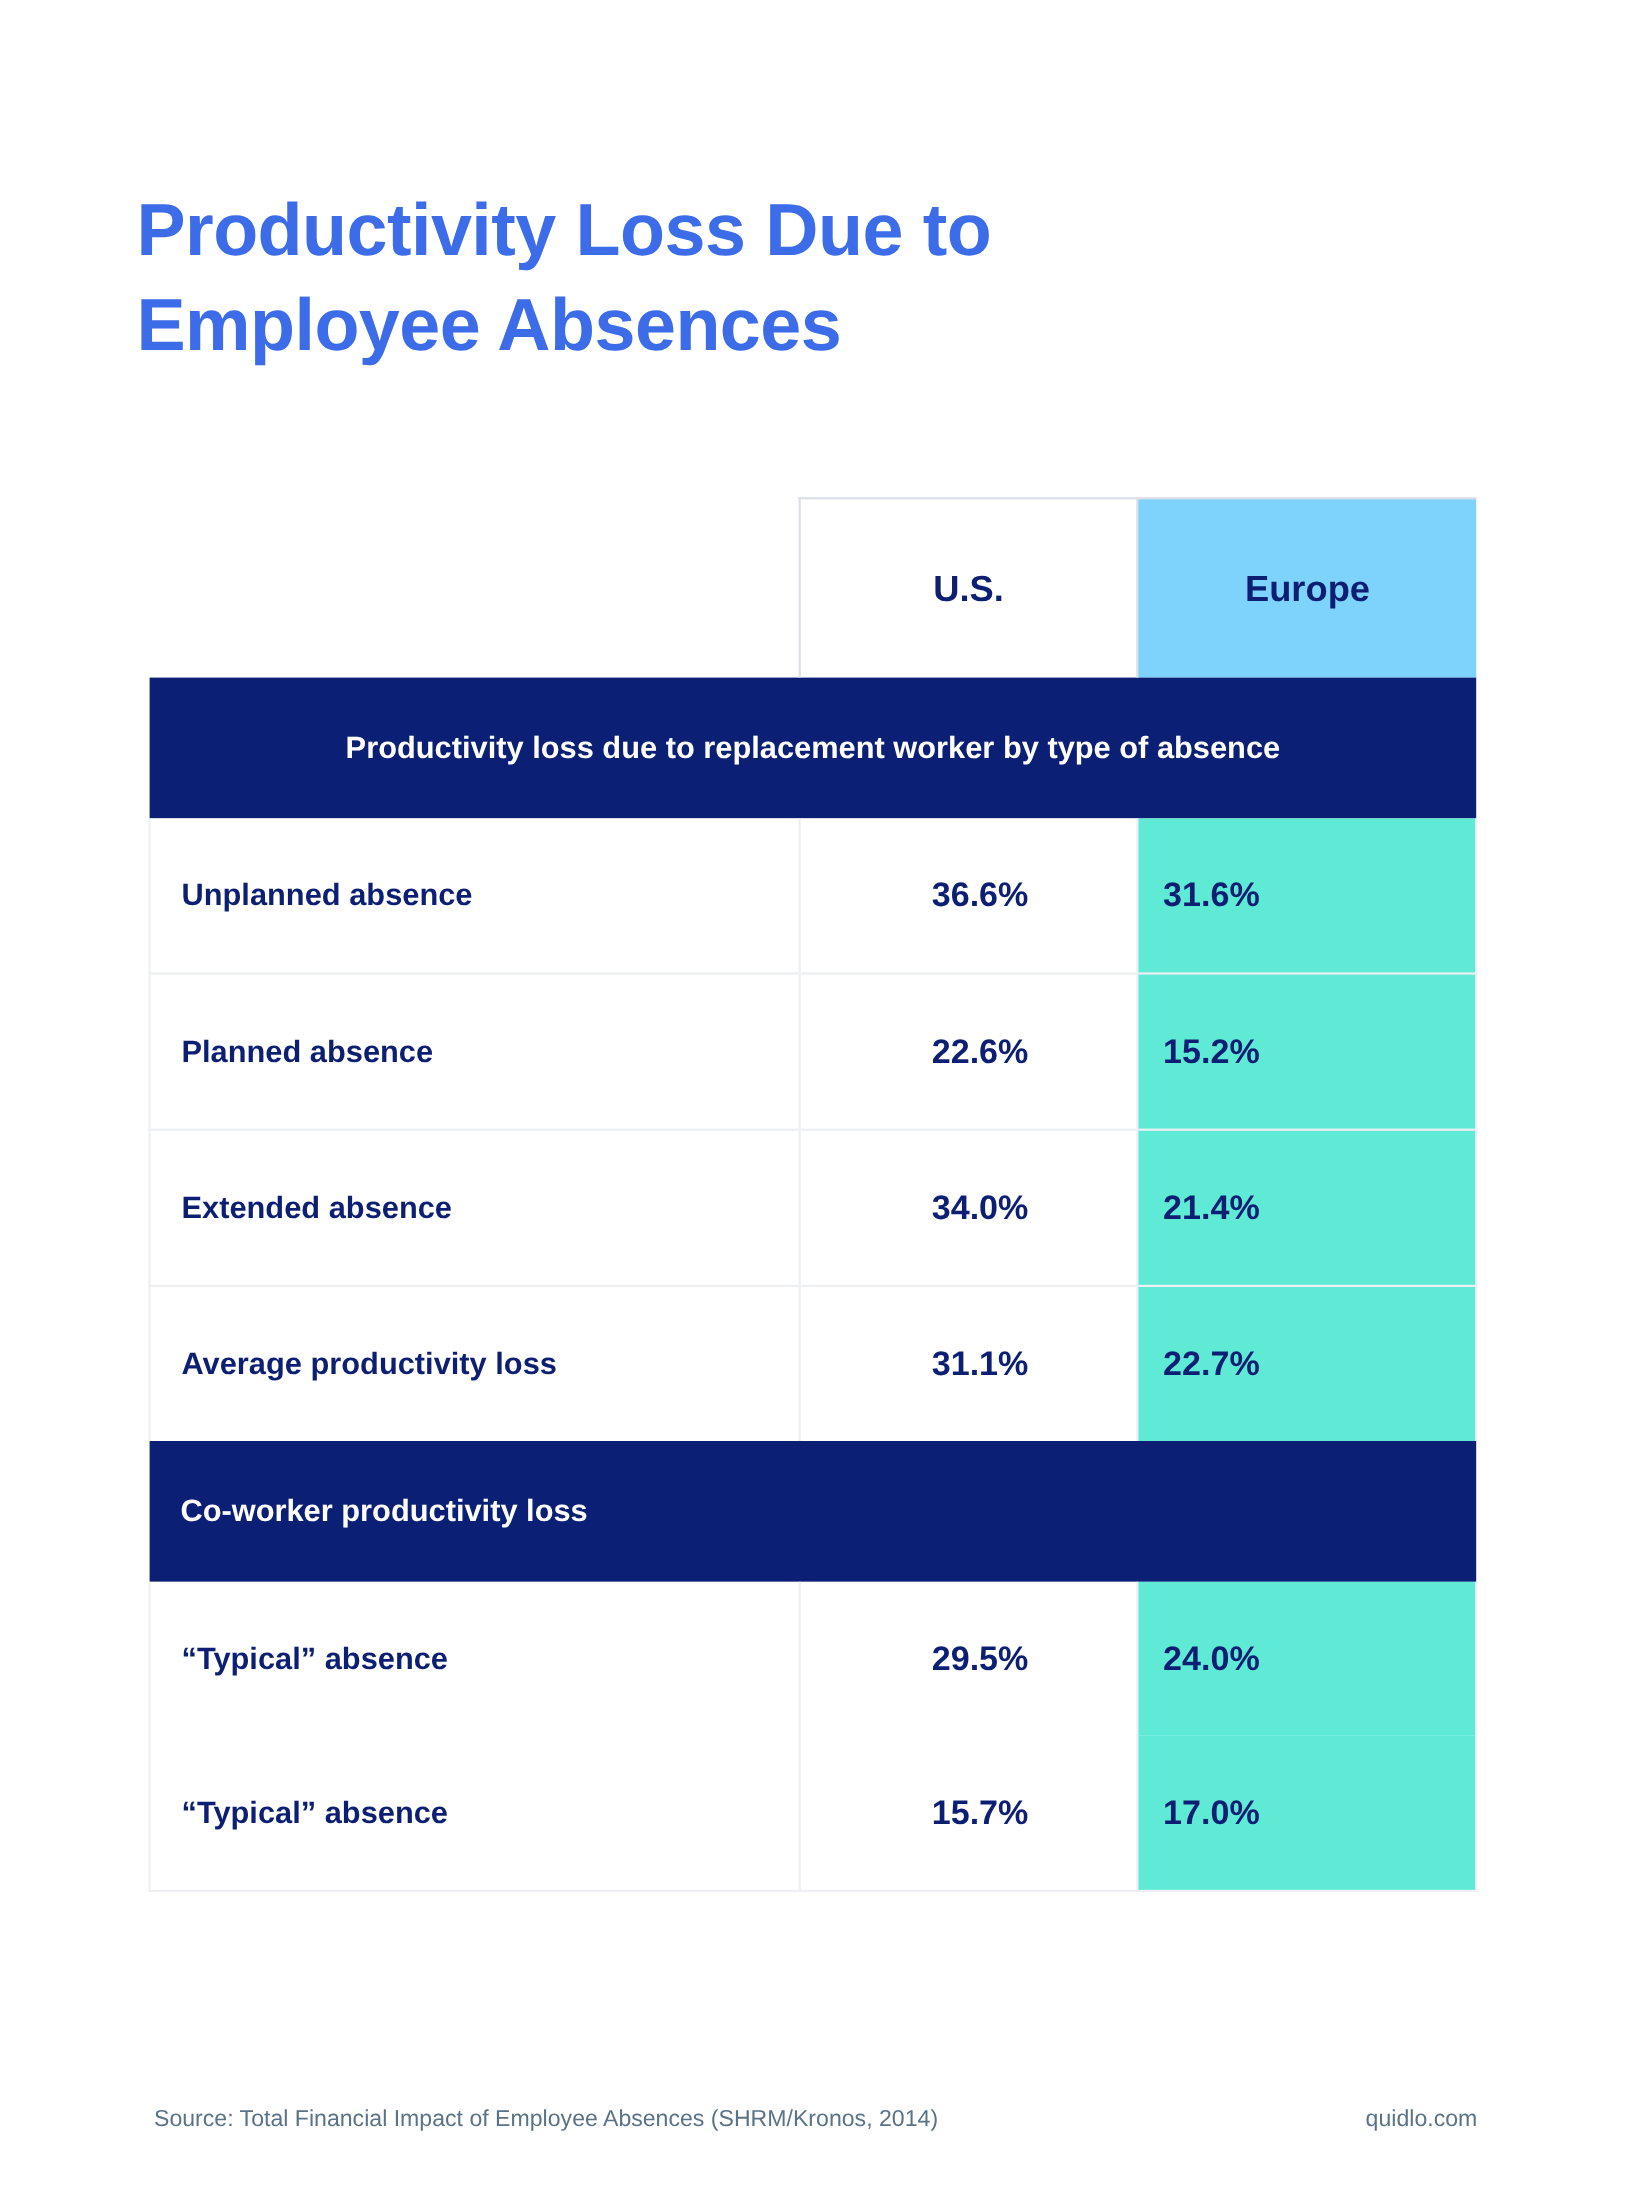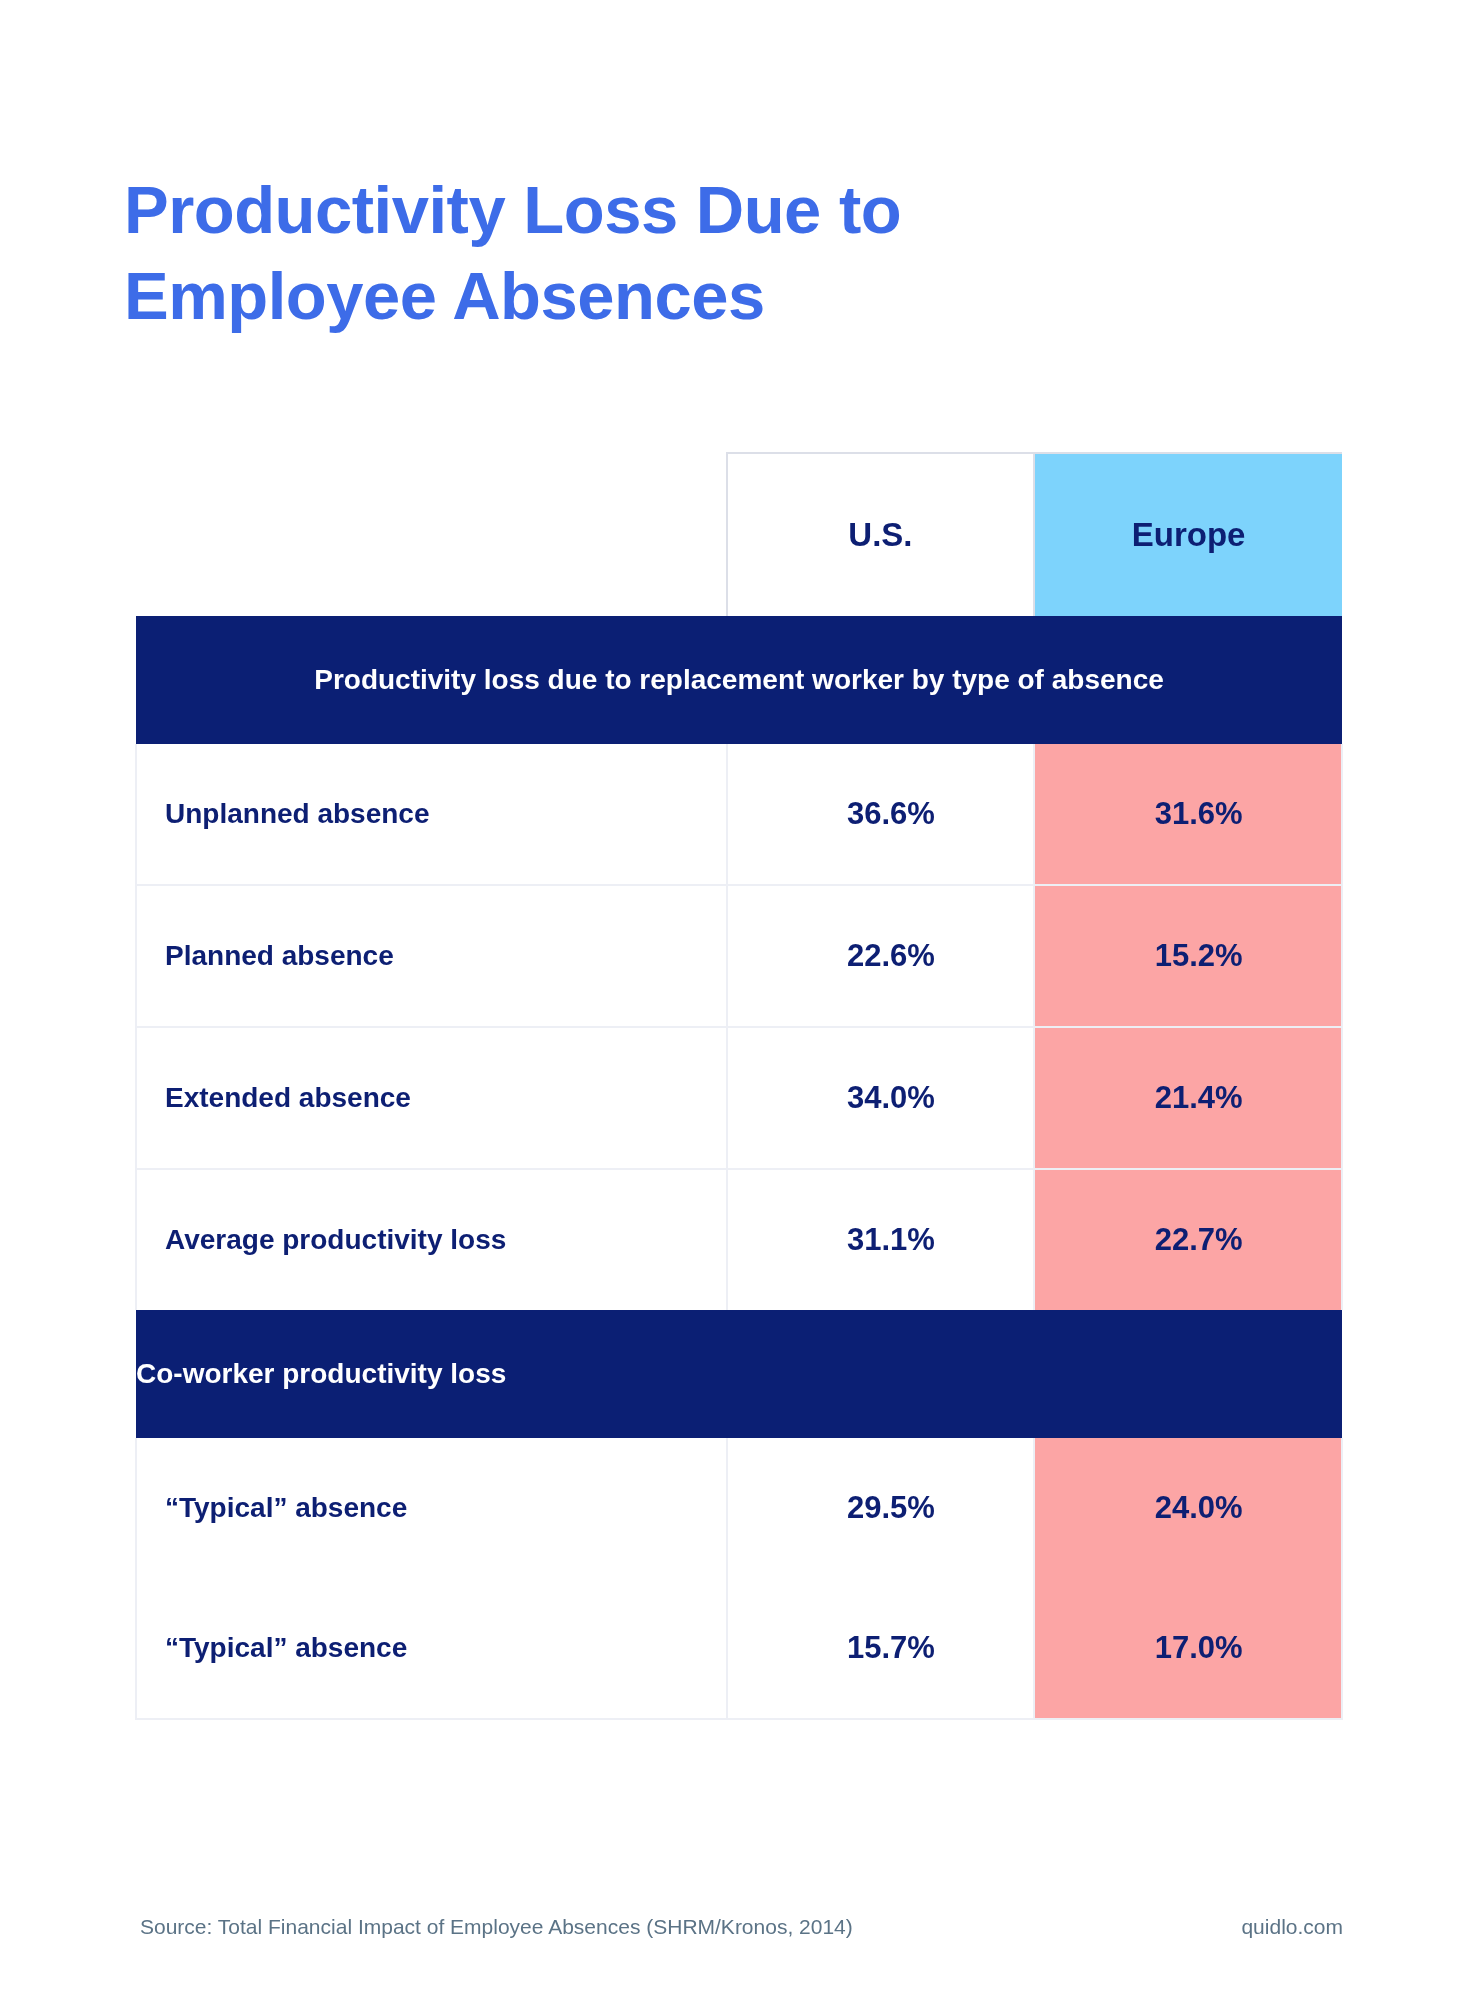--- a/index.html
+++ b/index.html
@@ -81,20 +81,21 @@
     color: #ffffff;
     height: 128px;
     vertical-align: middle;
     font-size: 28px;
     font-weight: 700;
     text-align: center;
     padding: 0;
   }
   tr.band td.band-left {
     text-align: left;
+    padding-left: 28px;
   }
 
   
   tr.row td {
     height: 138px;
     vertical-align: middle;
     font-size: 28px;
     font-weight: 700;
     color: #0d1f73;
     border-bottom: 2px solid #edeff5;
@@ -107,22 +108,22 @@
     border-left: 2px solid #edeff5;
   }
   tr.row td.val-us {
     text-align: center;
     background: #ffffff;
     border-left: 2px solid #edeff5;
     border-right: 2px solid #edeff5;
     font-size: 31px;
   }
   tr.row td.val-eu {
-    text-align: center;
-    background: #fca5a5;
+    text-align: left;
+    background: #5eead4;
     border-right: 2px solid #edeff5;
     font-size: 31px;
   }
   tr.row.last td {
     border-bottom: 2px solid #edeff5;
   }
   tr.row.above-band td { border-bottom: none; }
 
   
   .footer {

